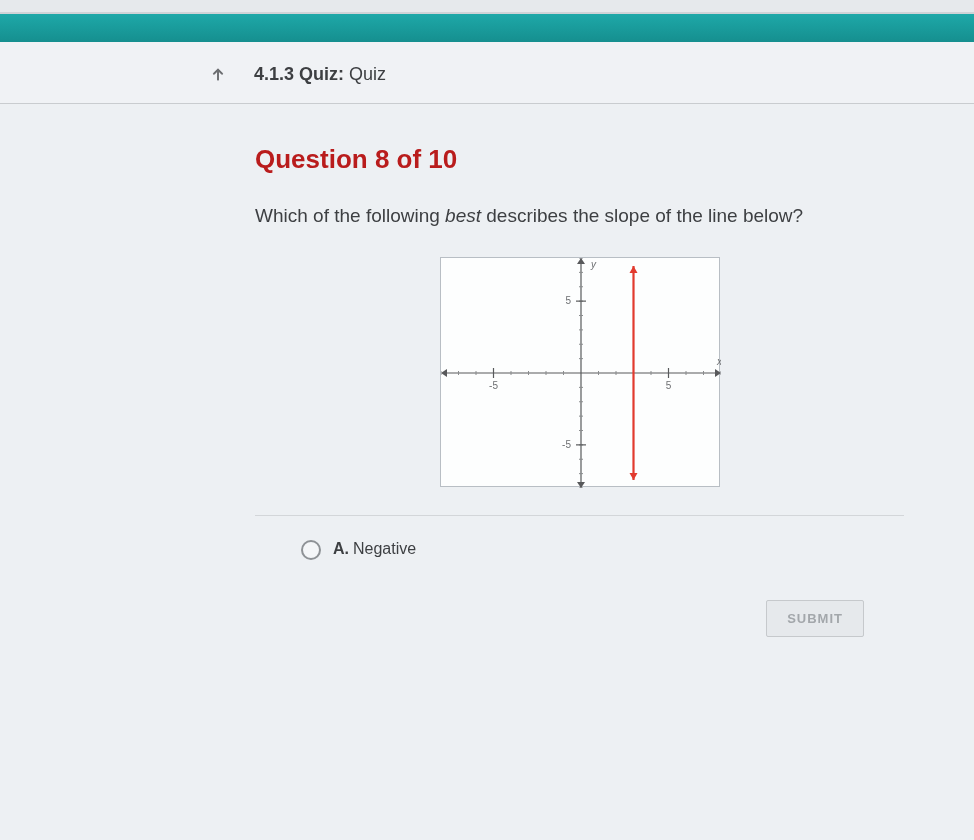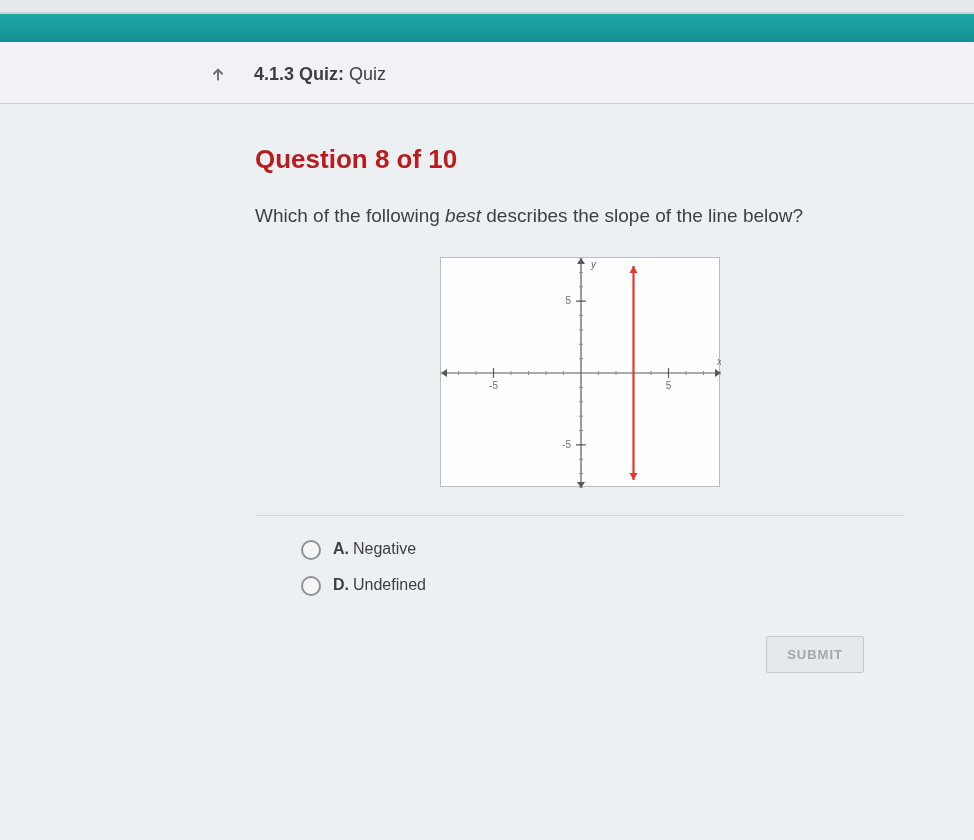--- a/index.html
+++ b/index.html
@@ -215,24 +215,20 @@
         </div>
       </div>
 
       <div class="divider"></div>
 
       <div class="options">
         <div class="option">
           <span class="radio"></span>
           <span class="option-text"><b>A.</b><span>Negative</span></span>
         </div>
-        <div class="option">
-          <span class="radio"></span>
-          <span class="option-text"><b>D.</b><span>Undefined</span></span>
-        </div>
       </div>
 
       <div class="submit-area">
         <button class="submit-btn">SUBMIT</button>
       </div>
 
     </div>
   </div>
 </div>
 

